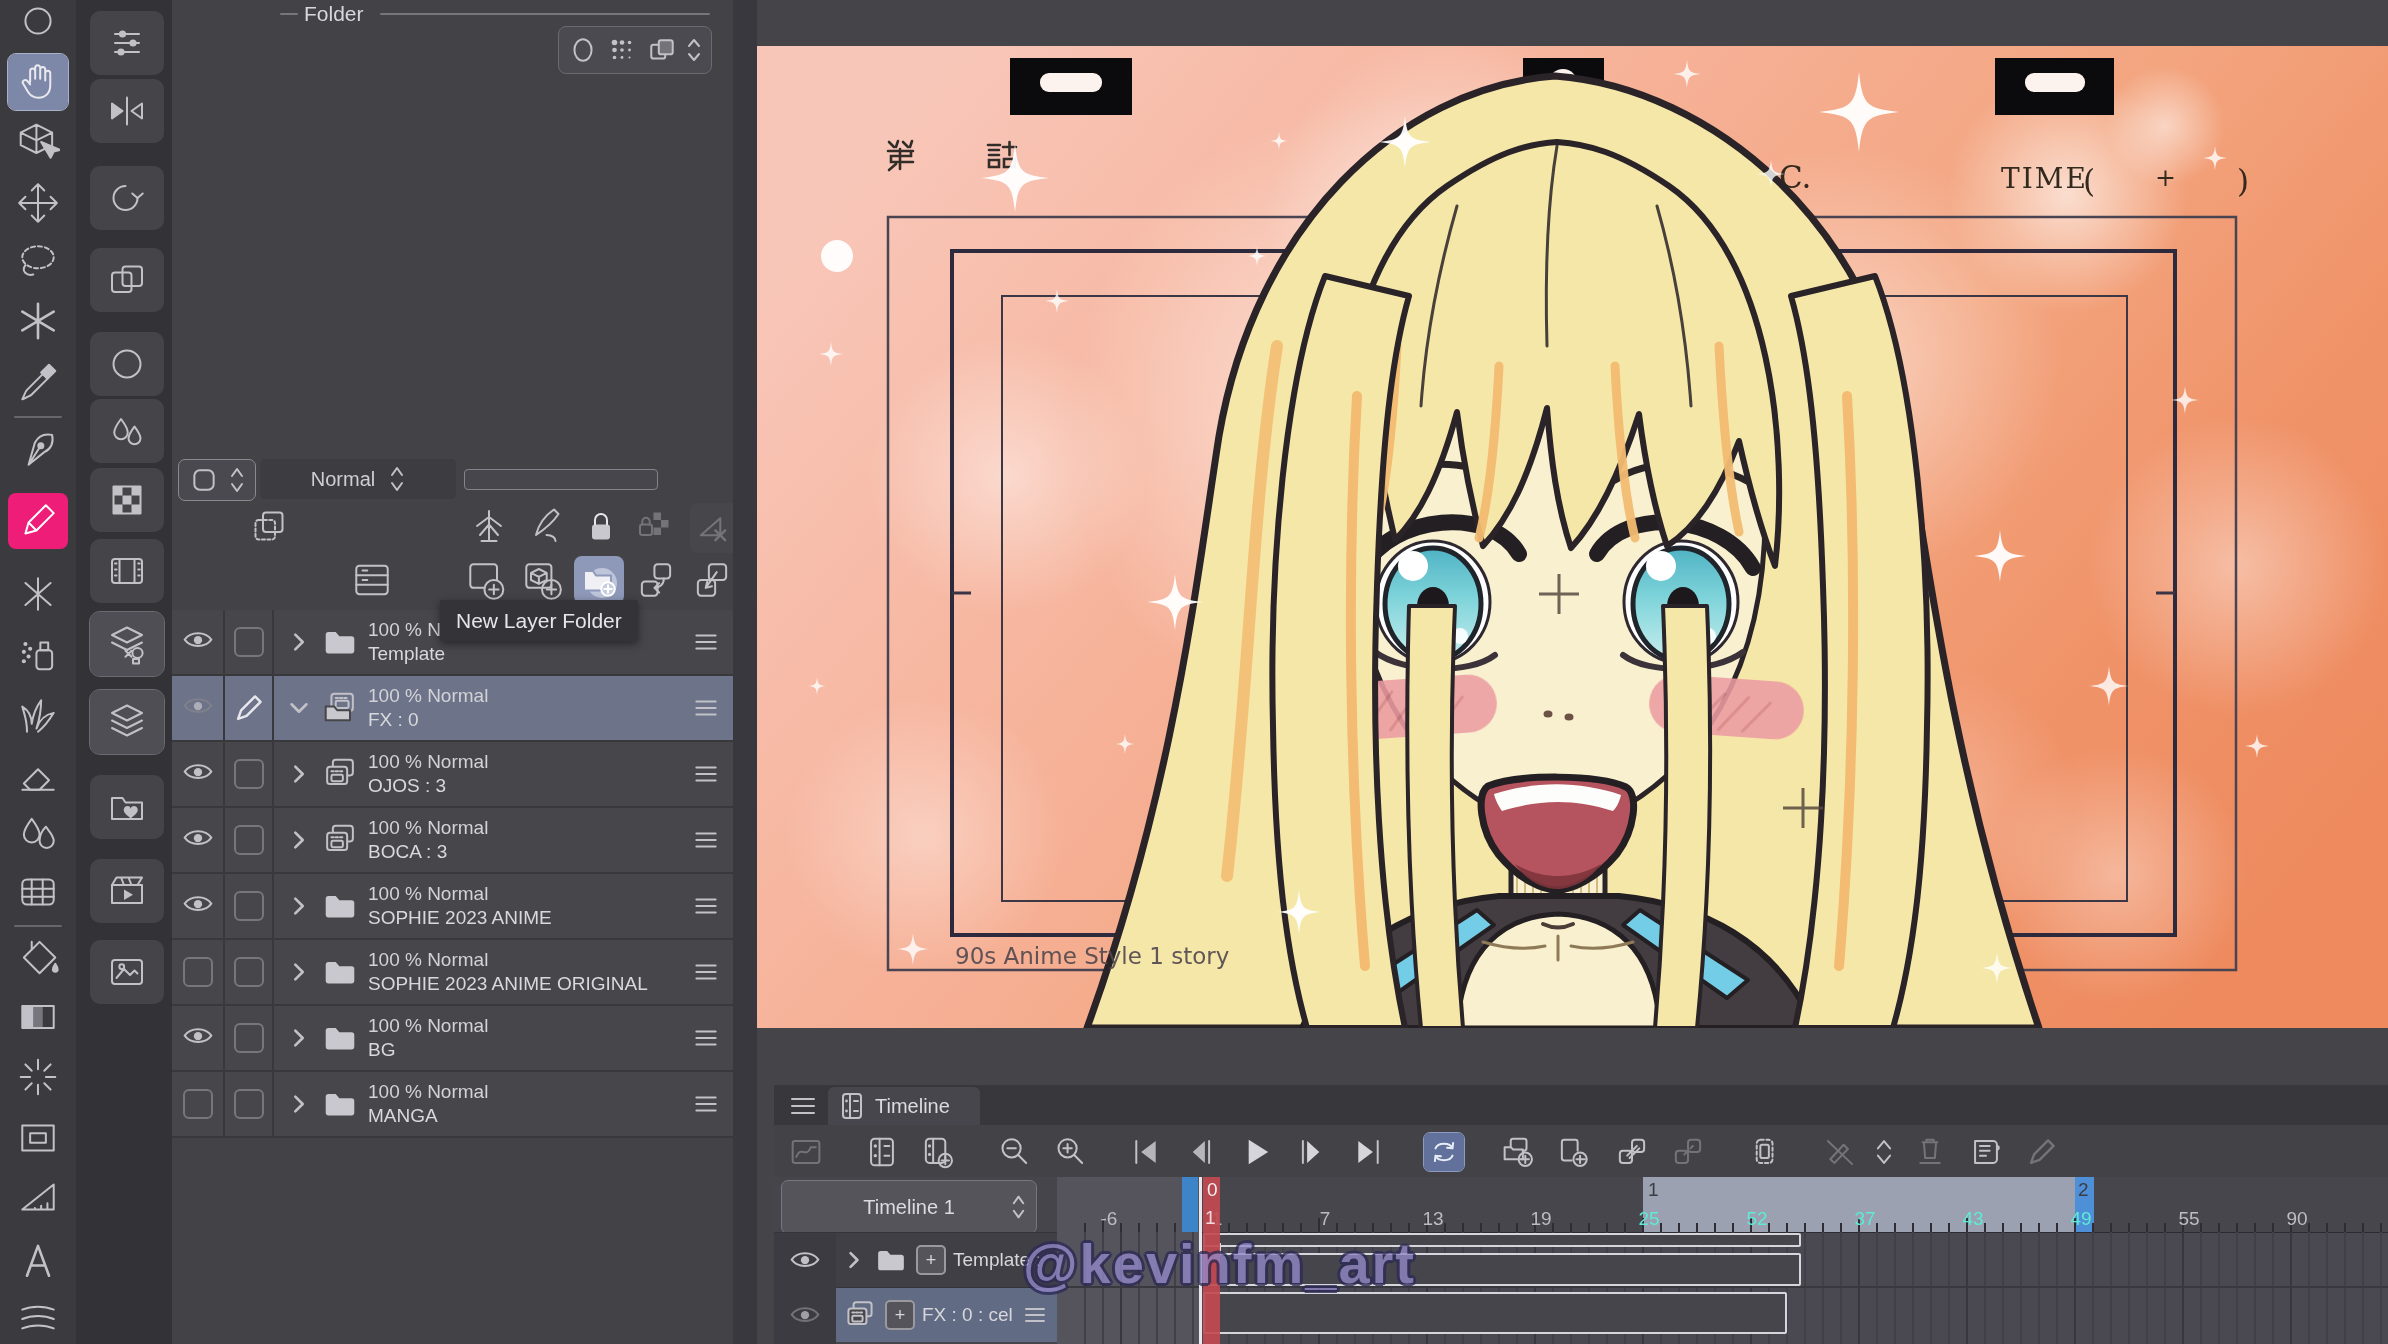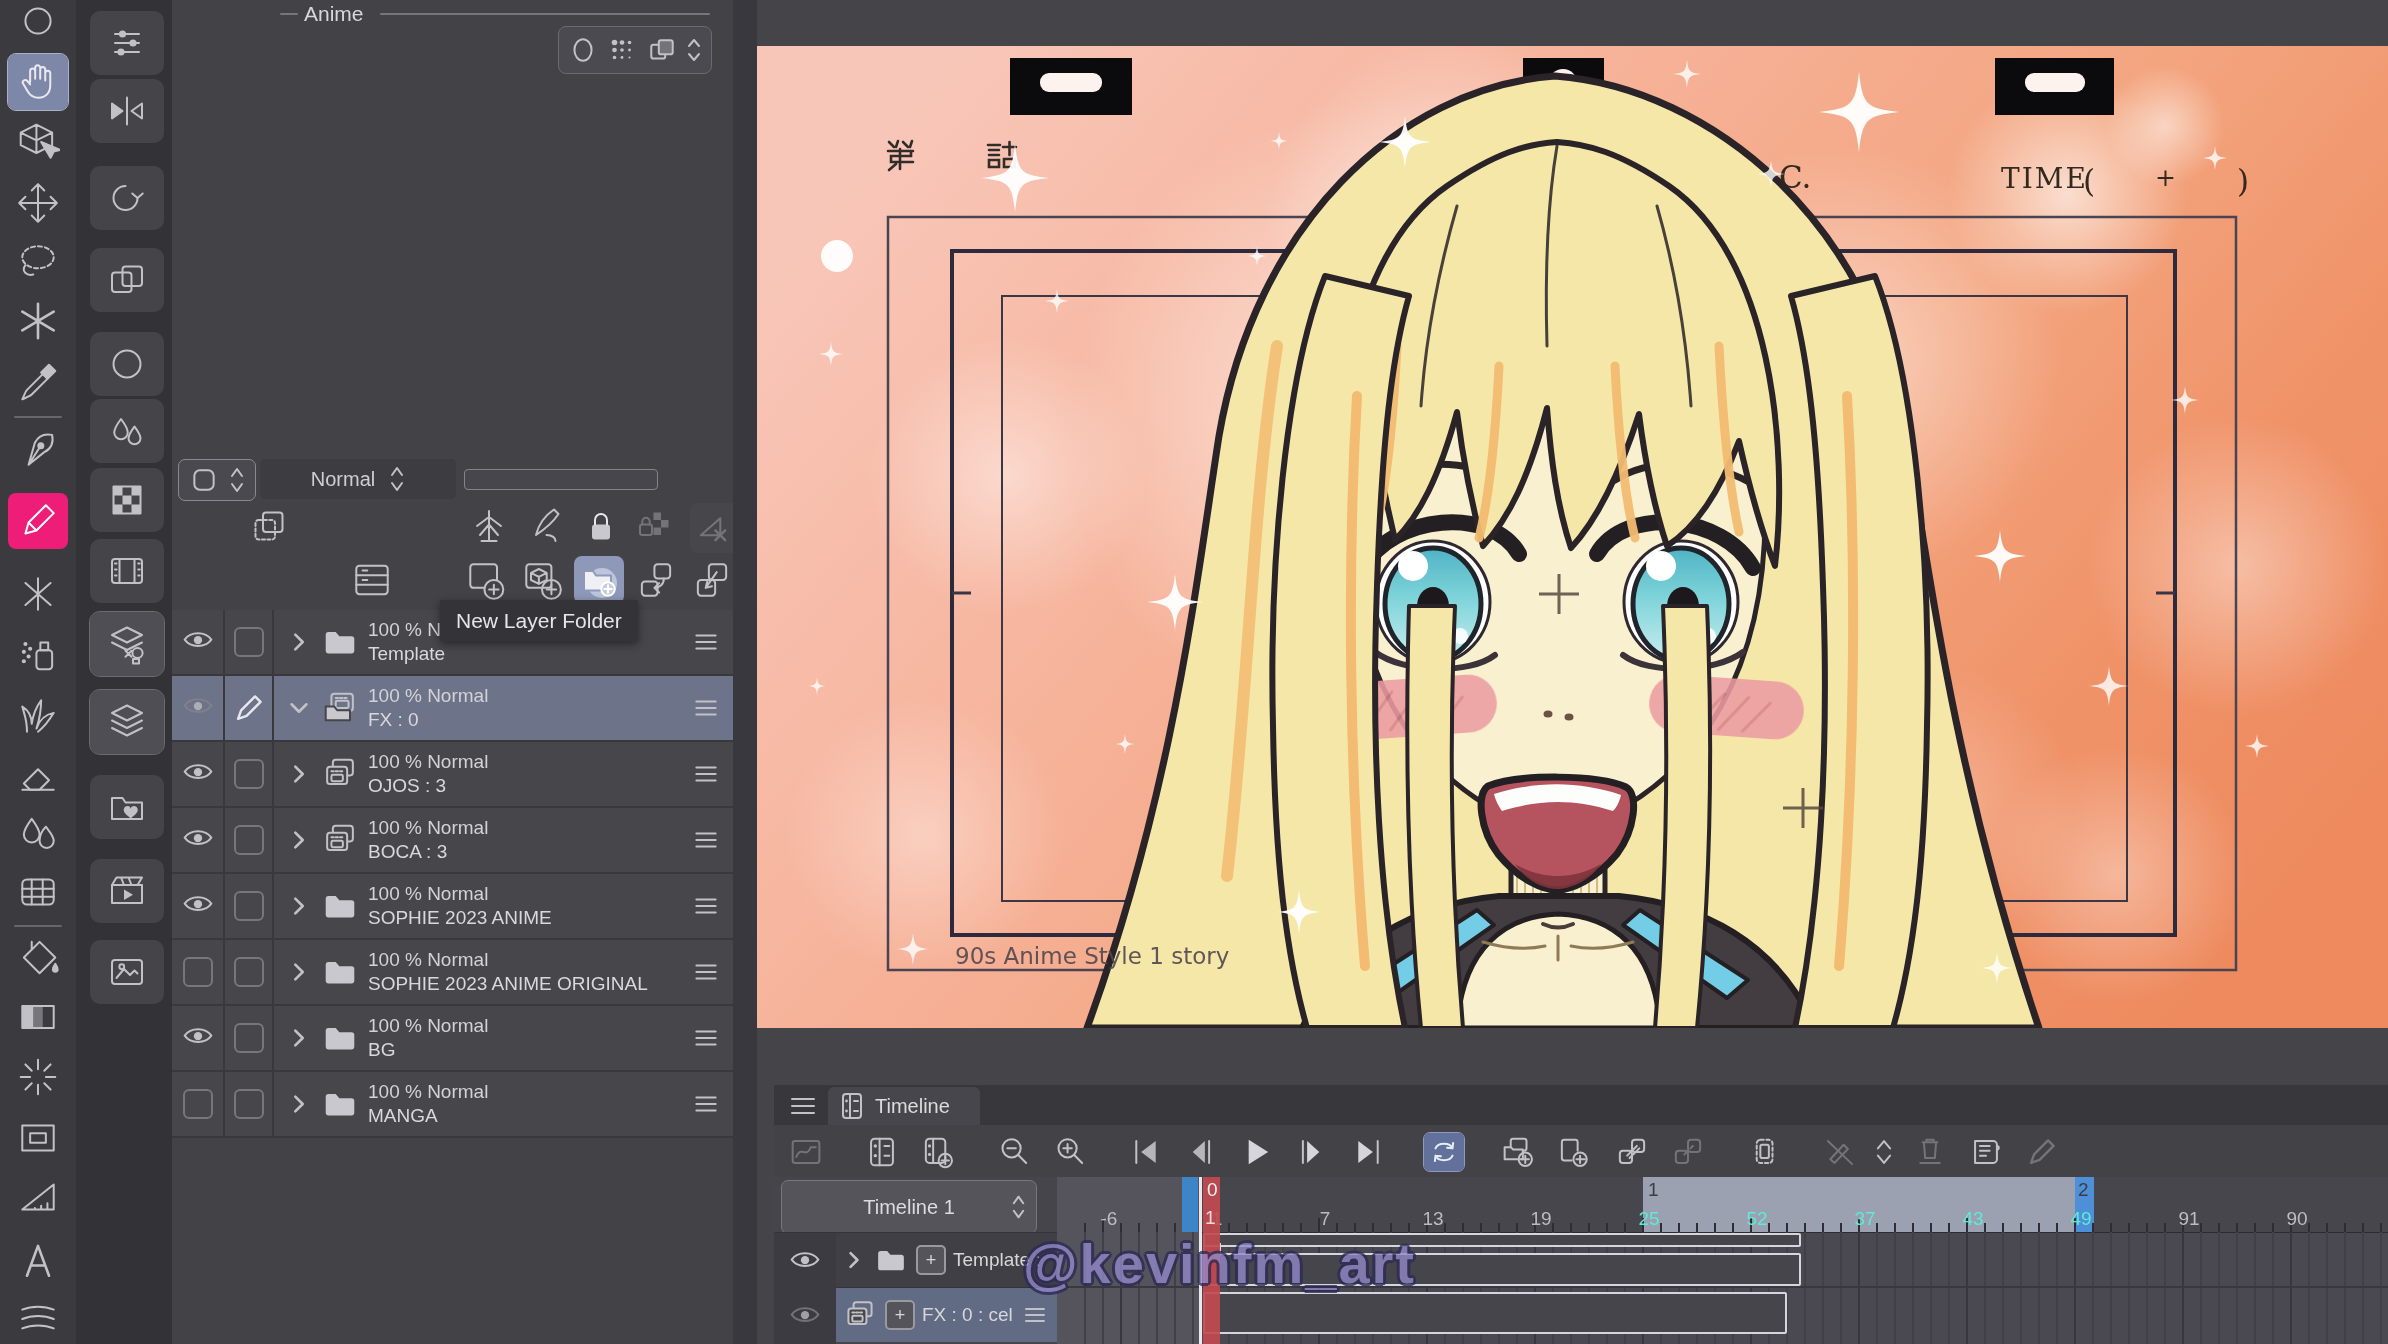--- a/index.html
+++ b/index.html
@@ -305,21 +305,21 @@
     <div class="sub" style="top: 940px;">
       <svg class="ic" width="42" height="42" viewBox="0 0 28 28">
         <rect x="4" y="6" width="20" height="16" rx="2"></rect>
         <path d="M7 18 l5 -6 l4 4 l3 -3 l2 2"></path>
         <circle cx="10.5" cy="10.5" r="1.6"></circle>
       </svg>
     </div>
   </div>
 
 <div id="left-panel" class="abs">
-  <div id="effect-title" class="abs">Anime</div>
+  <div id="effect-title" class="abs">Folder</div>
   <div class="hline" style="left:108px;top:13px;width:18px;"></div>
   <div class="hline" style="left:208px;top:13px;width:330px;"></div>
   <div id="effect-group" class="abs">
     <svg class="ic" width="30" height="30" viewBox="0 0 28 28">
         <ellipse cx="14" cy="14" rx="8" ry="10"></ellipse>
       </svg>
     <svg class="ic" width="30" height="30" viewBox="0 0 28 28">
         <g fill="#c2c1c7" stroke="none">
           <circle cx="7" cy="7" r="2.6"></circle>
           <circle cx="14" cy="7" r="2.2"></circle>
@@ -1255,21 +1255,21 @@
       <div class="fnum" style="left: 30px;">-6</div>
       <div class="fnum" style="left: 138px;">1</div>
       <div class="fnum" style="left: 246px;">7</div>
       <div class="fnum" style="left: 354px;">13</div>
       <div class="fnum" style="left: 462px;">19</div>
       <div class="fnum dk" style="left: 570px;">25</div>
       <div class="fnum dk" style="left: 678px;">52</div>
       <div class="fnum dk" style="left: 786px;">37</div>
       <div class="fnum dk" style="left: 894px;">43</div>
       <div class="fnum dk" style="left: 1002px;">49</div>
-      <div class="fnum" style="left: 1110px;">91</div>
+      <div class="fnum" style="left: 1110px;">55</div>
       <div class="fnum" style="left: 1218px;">90</div>
       <div class="secnum" style="left: 150px; color: rgb(242, 241, 244); z-index: 30;">0</div>
       <div class="secnum" style="left: 591px; color: rgb(60, 60, 68); z-index: 30;">1</div>
       <div class="secnum" style="left: 1021px; color: rgb(60, 60, 68); z-index: 30;">2</div>
       <div style="position: absolute; left: 125px; top: 0px; width: 16px; height: 55px; background: rgb(62, 132, 200); z-index: 25;"></div>
       <div style="position: absolute; left: 142px; top: 0px; width: 3px; height: 167px; background: rgb(233, 232, 238); z-index: 26;"></div>
       <div style="position: absolute; left: 146px; top: 0px; width: 17px; height: 167px; background: rgb(194, 74, 80); opacity: 0.92; z-index: 27;"></div>
       <div style="position: absolute; left: 148px; top: 30px; font-size: 19px; color: rgb(244, 217, 218); z-index: 28;">1</div>
     </div>
   <div id="track-cells"></div>

